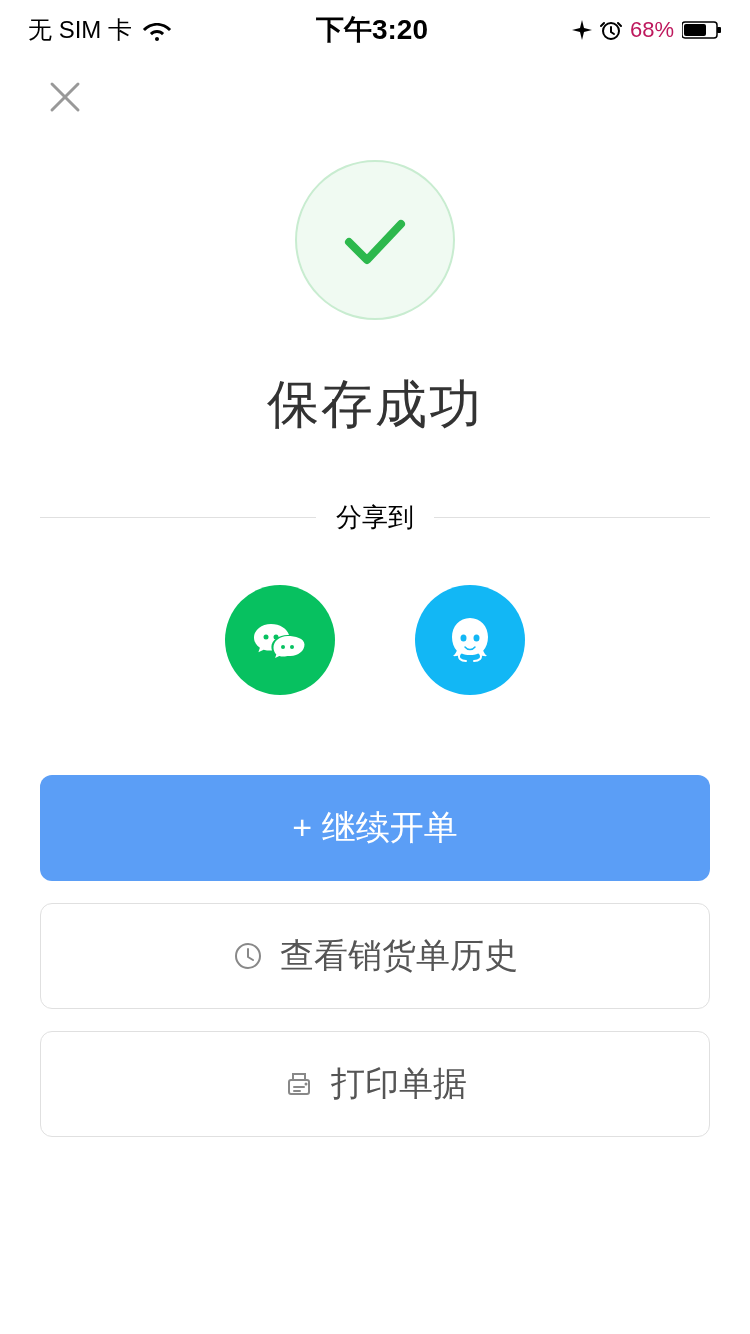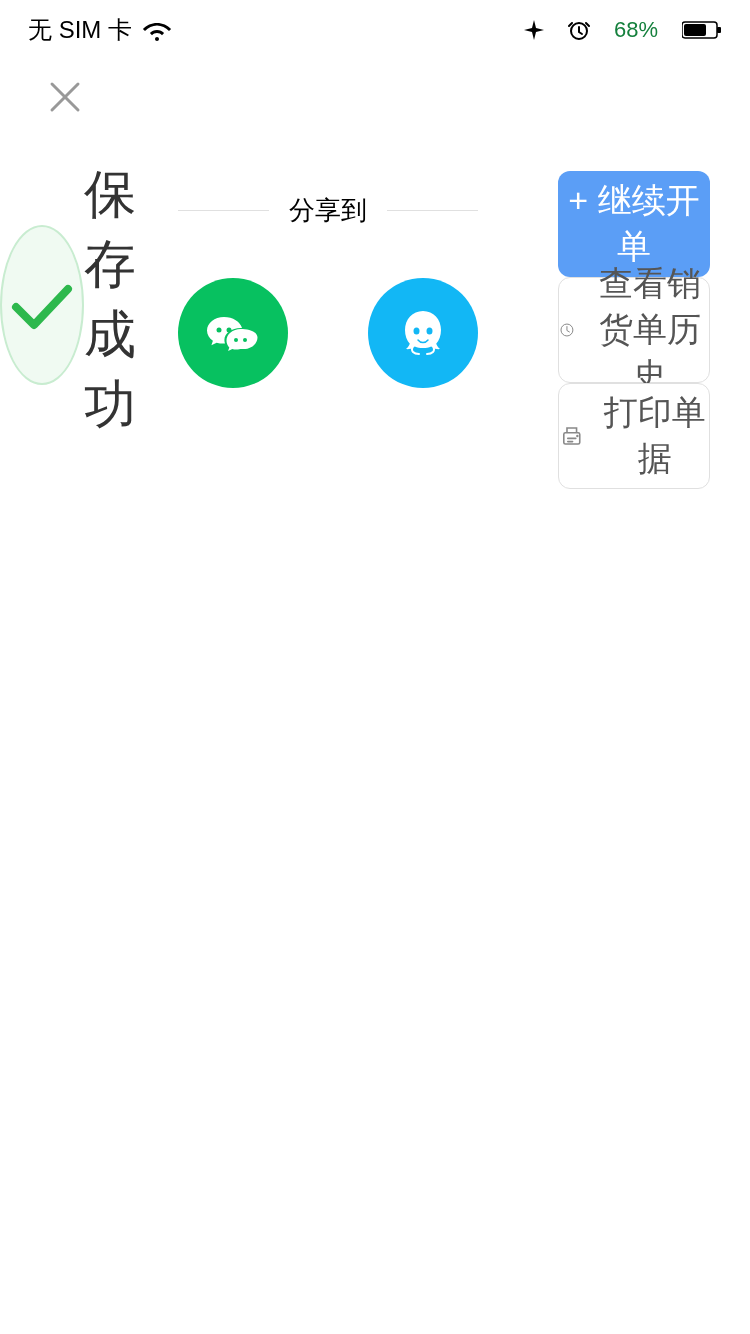--- a/index.html
+++ b/index.html
@@ -32,23 +32,23 @@
       font-weight: 500;
     }
     .status-center {
       font-size: 28px;
       font-weight: 600;
       color: #000;
     }
     .status-right {
       display: flex;
       align-items: center;
-      gap: 24px;
+      gap: 8px;
       font-size: 22px;
-      color: #15803d;
+      color: #be185d;
     }
 
     
     .close-btn {
       position: absolute;
       top: 72px;
       left: 40px;
       width: 50px;
       height: 50px;
       display: flex;
@@ -57,21 +57,21 @@
       cursor: pointer;
     }
     .close-btn svg {
       width: 34px;
       height: 34px;
     }
 
     
     .main-content {
       display: flex;
-      flex-direction: row;
+      flex-direction: column;
       align-items: center;
       padding-top: 100px;
     }
 
     
     .success-circle {
       width: 160px;
       height: 160px;
       border-radius: 50%;
       background: #f0faf2;
@@ -143,20 +143,21 @@
     .share-icon-qq {
       background: #12b7f5;
     }
 
     
     .action-buttons {
       width: 100%;
       padding: 0 40px;
       display: flex;
       flex-direction: column;
+      gap: 22px;
     }
     .btn-primary {
       width: 100%;
       height: 106px;
       background: #5b9ef6;
       border: none;
       border-radius: 12px;
       display: flex;
       align-items: center;
       justify-content: center;
@@ -187,20 +188,21 @@
 
 <div class="status-bar">
   <div class="status-left">
     <span>无 SIM 卡 </span>
     <svg width="30" height="22" viewBox="0 0 30 22" fill="none">
       <path d="M15 18c1.1 0 2 .9 2 2s-.9 2-2 2-2-.9-2-2 .9-2 2-2z" fill="#000"></path>
       <path d="M15 11c2.8 0 5.3 1.2 7.1 3.1l-2.1 2.1c-1.3-1.3-3-2.2-5-2.2s-3.7.9-5 2.2L7.9 14.1C9.7 12.2 12.2 11 15 11z" fill="#000"></path>
       <path d="M15 4c5.5 0 10.5 2.3 14.1 6l-2.1 2.1C23.7 8.7 19.6 6.5 15 6.5S6.3 8.7 3 12.1L.9 10C4.5 6.3 9.5 4 15 4z" fill="#000"></path>
     </svg>
   </div>
+  <div class="status-center">下午3:20</div>
   <div class="status-right">
     <svg width="20" height="20" viewBox="0 0 20 20" fill="none">
       <path d="M10 0L12 8L20 10L12 12L10 20L8 12L0 10L8 8L10 0Z" fill="#000"></path>
     </svg>
     <svg width="22" height="22" viewBox="0 0 22 22" fill="none">
       <circle cx="11" cy="12" r="8" stroke="#000" stroke-width="2" fill="none"></circle>
       <path d="M11 8v5l3 2" stroke="#000" stroke-width="2" stroke-linecap="round"></path>
       <path d="M4 4L1 7M18 4l3 3" stroke="#000" stroke-width="2" stroke-linecap="round"></path>
     </svg>
     <span>68%</span>

